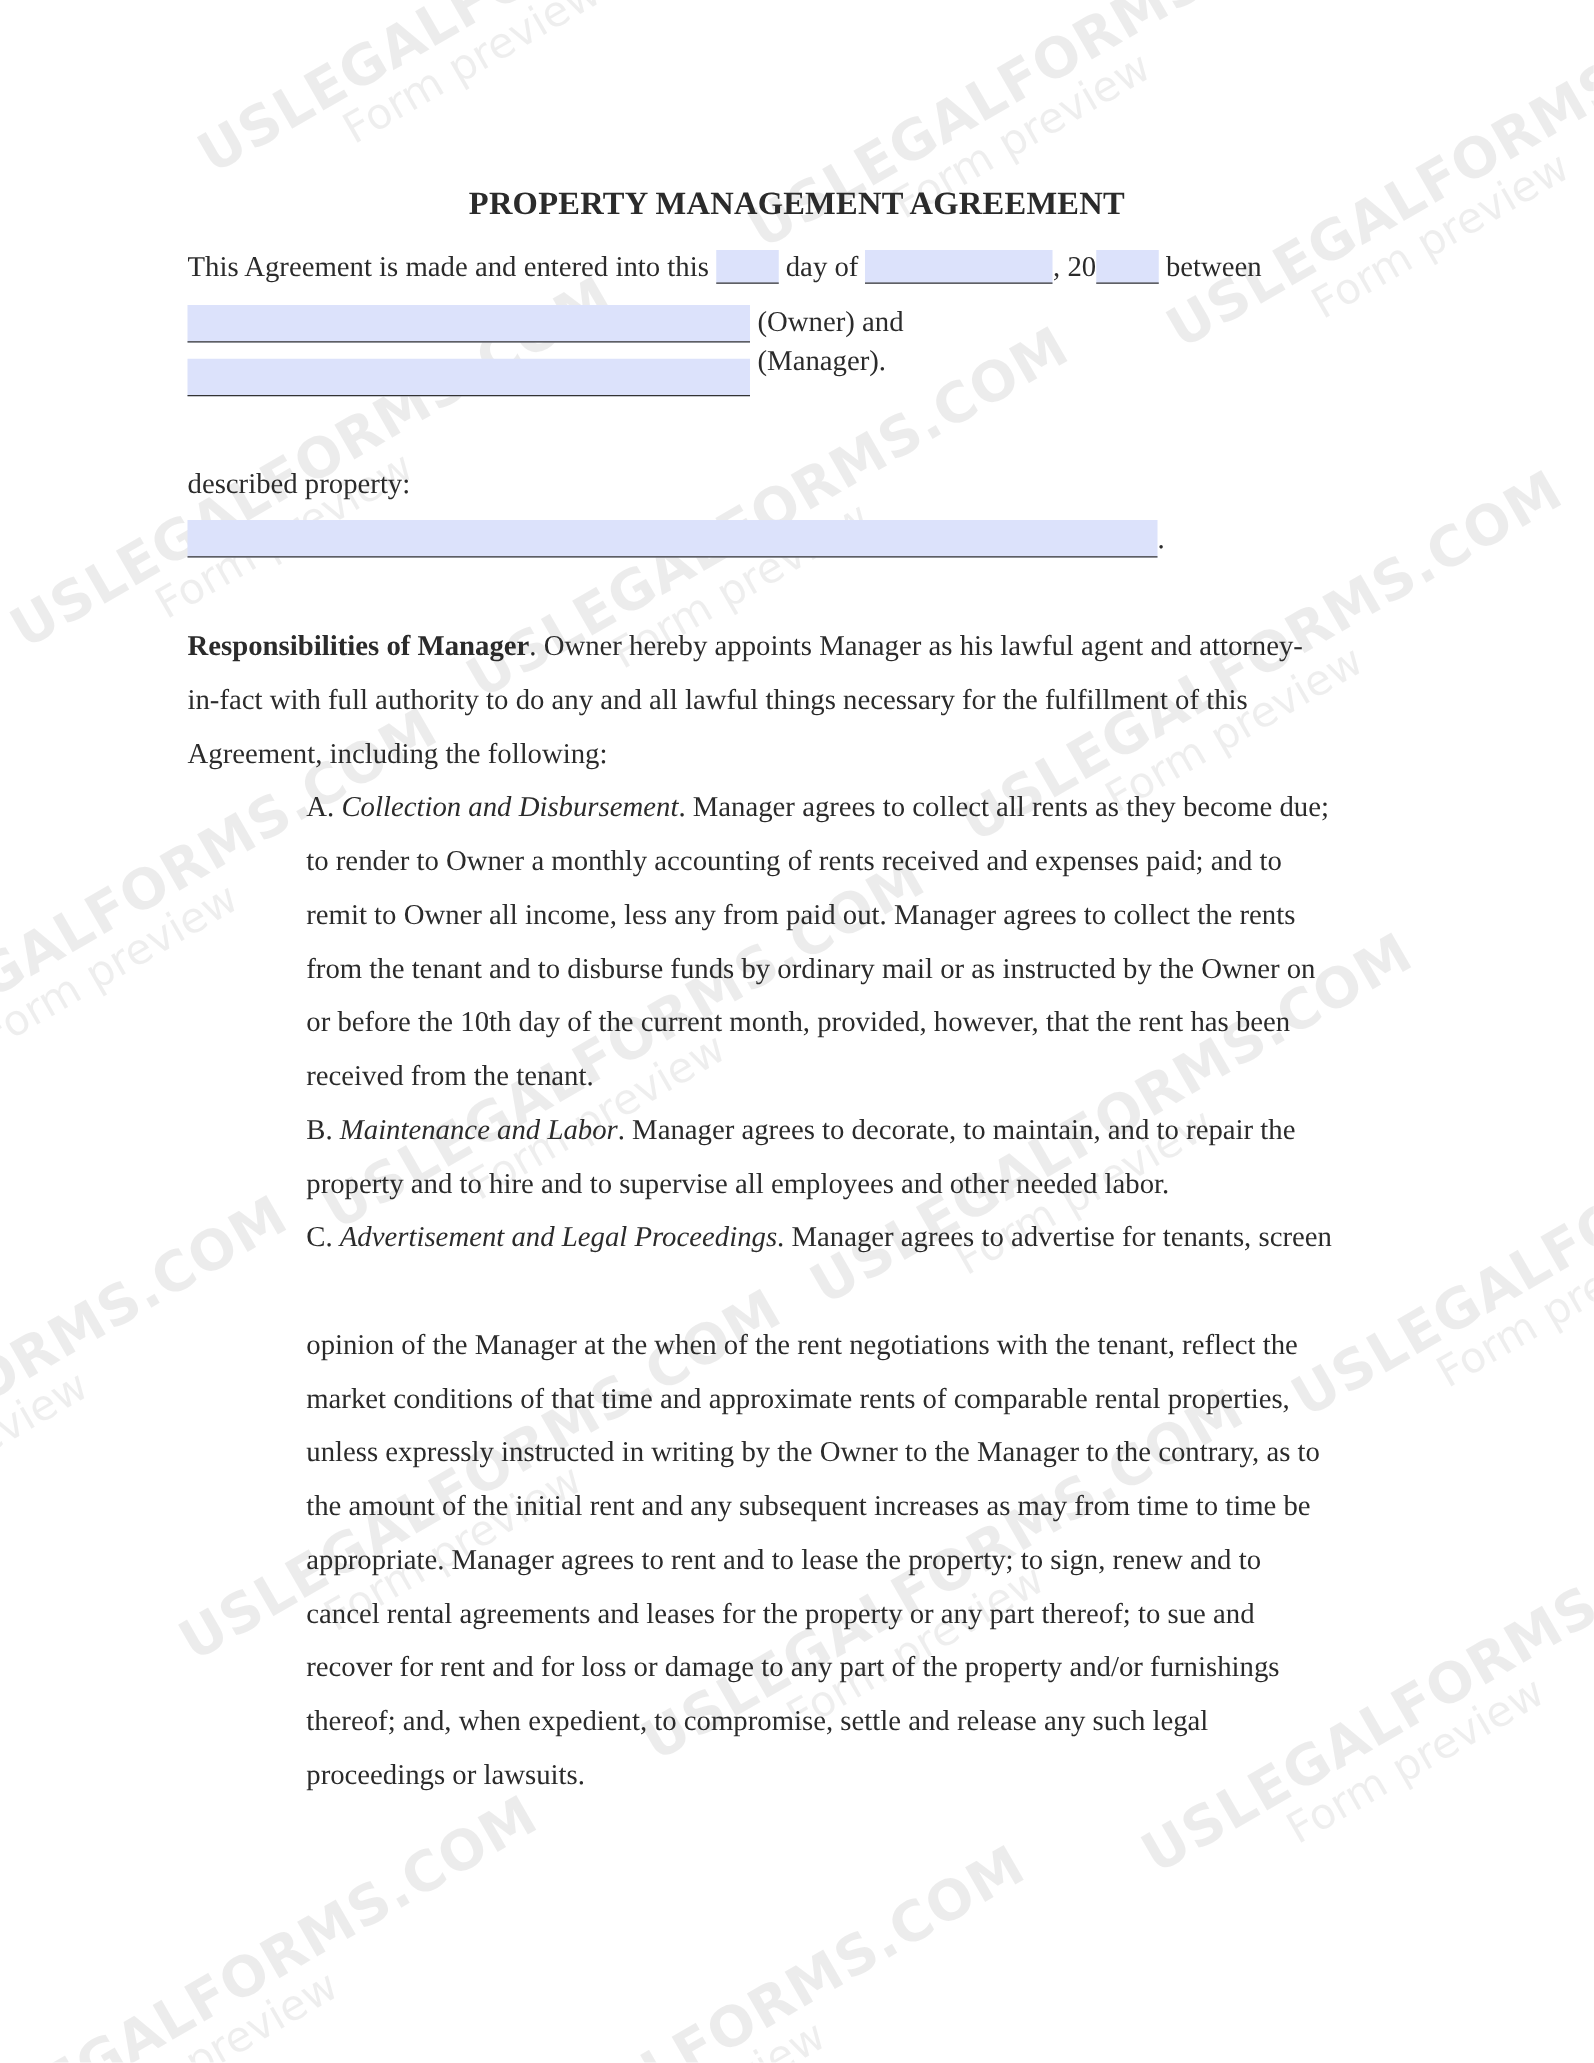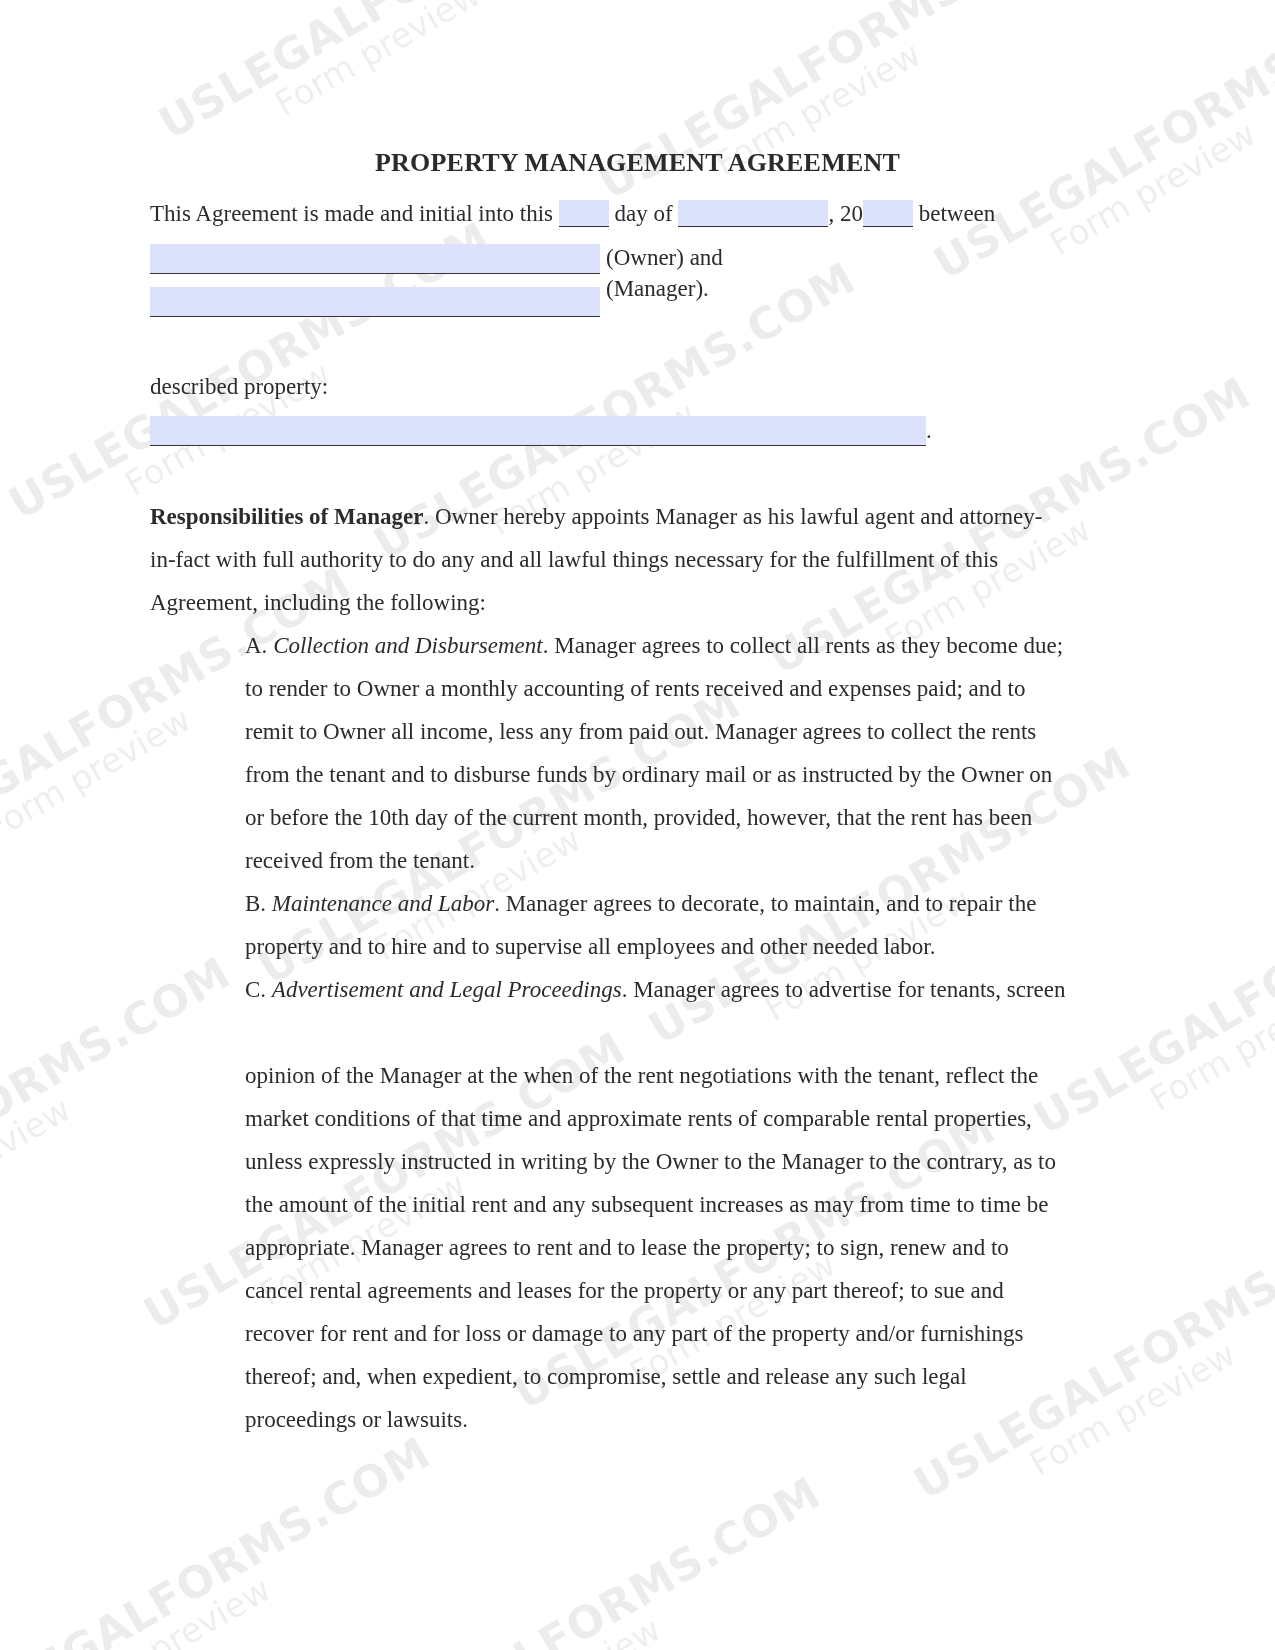--- a/index.html
+++ b/index.html
@@ -88,21 +88,21 @@
   <div class="wm" style="left:330px;top:1740px">
       <span class="big">USLEGALFORMS.COM</span>
       <span class="small">Form preview</span>
     </div>
 </div>
 
 <div class="page">
   <div class="title">PROPERTY MANAGEMENT AGREEMENT</div>
 
   <div class="line" style="top:199px">
-    <span>This Agreement is made and initial into this</span>
+    <span>This Agreement is made and entered into this</span>
     <span class="field" style="width:50px"></span>
     <span>day of</span>
     <span class="field" style="width:150px"></span><span>, 20</span><span class="field" style="width:50px"></span>
     <span>between</span>
   </div>
 
   <div class="field blk" style="top:244px;width:450px"></div>
   <div class="line" style="top:243px;left:606px">(Owner) and</div>
 
   <div class="field blk" style="top:287px;width:450px"></div>

